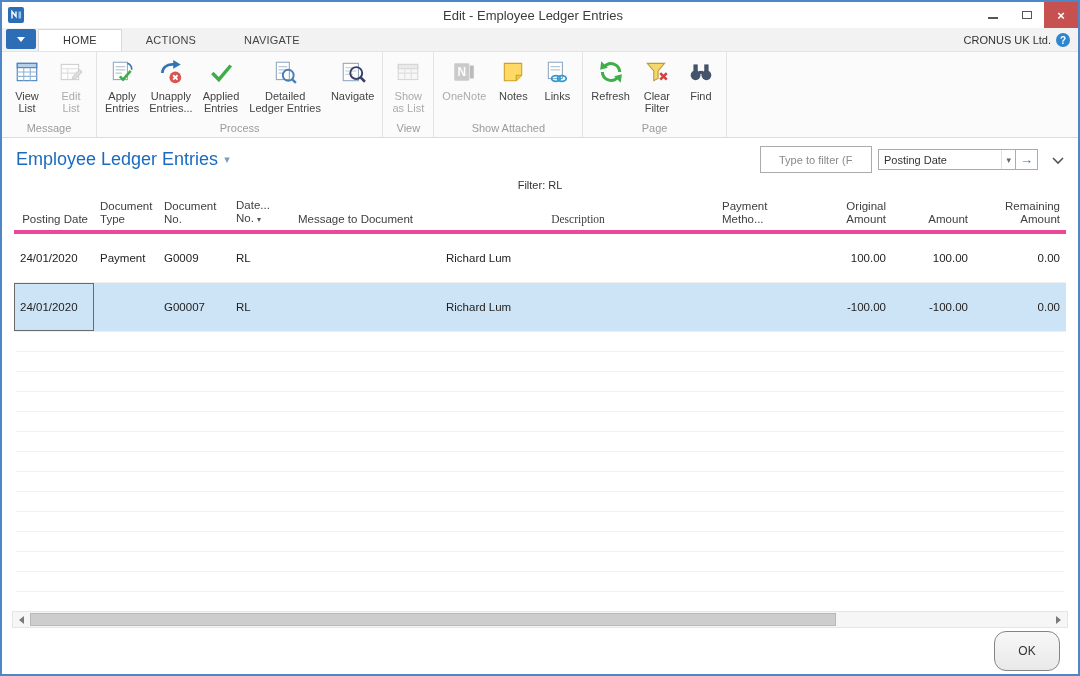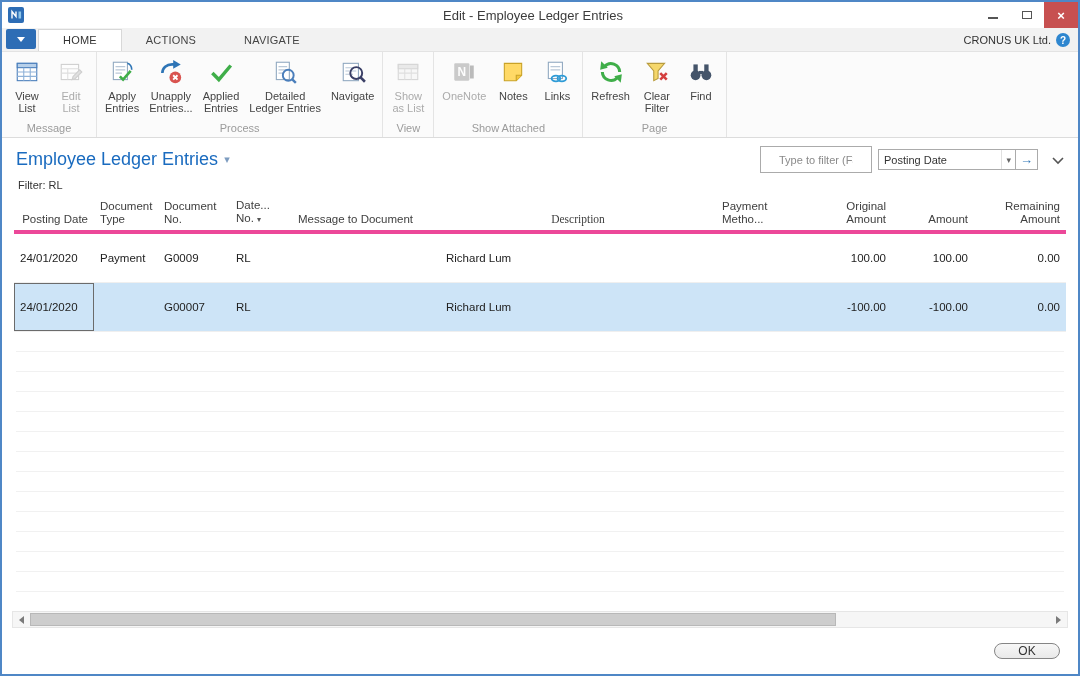--- a/index.html
+++ b/index.html
@@ -45,42 +45,42 @@
   .title-caret { font-size:11px; color:#7d9cc0; margin-left:6px; }
   .filter-cluster { margin-left:auto; display:flex; align-items:center; gap:6px; }
   .filter-input { width:112px; height:27px; border:1px solid #ababab; font-size:11px; padding:2px 18px; color:#444; font-family:"Liberation Sans", sans-serif; }
   .filter-input::placeholder { color:#8a8a8a; }
   .filter-field { width:138px; height:21px; border:1px solid #ababab; display:flex; align-items:center; font-size:11px; color:#333; background:#fff; }
   .filter-field .ff-label { flex:1; padding:0 5px; }
   .filter-field .ff-caret { font-size:9px; color:#666; padding:0 4px; border-left:1px solid #e0e0e0; align-self:stretch; display:flex; align-items:center; }
   .go-btn { width:22px; height:21px; border:1px solid #ababab; border-left:none; display:flex; align-items:center; justify-content:center; background:#fff; }
   .go-btn span { color:#2e75b6; font-size:13px; font-weight:bold; }
   .collapse-chevron { margin-left:8px; color:#555; }
-  .filter-status-row { text-align:left; font-size:11px; color:#333; padding:4px 6px 6px; }
+  .filter-status-row { text-align:center; font-size:11px; color:#333; padding:4px 6px 6px; }
   
   .grid { flex:1; min-height:0; overflow:hidden; padding:0 2px; }
   table.ledger { border-collapse:collapse; table-layout:fixed; width:100%; }
   .ledger th { font-weight:normal; font-size:11.5px; color:#404040; vertical-align:bottom; text-align:left; padding:2px 6px 4px; border-bottom:4px solid #ec4899; white-space:pre-line; line-height:13px;margin-top:25px; }
   .ledger td { font-size:11.5px; color:#222; padding:18px 6px; height:28px; border-bottom:1px solid #efefef; white-space:nowrap; overflow:hidden; }
   .ledger .r { text-align:right; }
   .ledger .c { text-align:center;font-family:Liberation Serif, serif; }
   tr.selected td { background:#cde4f7; }
   td.focus-cell { box-shadow:inset 0 0 0 1px #6b6b6b; }
   .sort-arrow { font-size:8px; color:#555; margin-left:3px; }
   .empty-row { height:20px; border-bottom:1px solid #f1f1f1; margin:0 2px; }
   
   .hscroll { height:17px; display:flex; align-items:stretch; background:#f6f6f6; border:1px solid #e6e6e6; flex:0 0 auto; margin:2px 0 0; }
   .sb-arrow { width:17px; display:flex; align-items:center; justify-content:center; }
   .tri-left { width:0; height:0; border-top:4px solid transparent; border-bottom:4px solid transparent; border-right:5px solid #7a7a7a; }
   .tri-right { width:0; height:0; border-top:4px solid transparent; border-bottom:4px solid transparent; border-left:5px solid #7a7a7a; }
   .sb-track { flex:1; position:relative; }
   .sb-thumb { position:absolute; top:1px; bottom:1px; left:0; width:79%; background:#cdcdcd; border:1px solid #b8b8b8; }
   
   .footer { height:46px; display:flex; align-items:center; justify-content:flex-end; padding:0 8px; flex:0 0 auto; }
-  .ok-btn { width:66px; height:16px; font-size:12px; color:#333; background:linear-gradient(#f7f7f7,#e9e9e9); border:1px solid #858585; border-radius:12px; font-family:"Liberation Sans", sans-serif; }
+  .ok-btn { width:66px; height:40px; font-size:12px; color:#333; background:linear-gradient(#f7f7f7,#e9e9e9); border:1px solid #858585; border-radius:12px; font-family:"Liberation Sans", sans-serif; }
 </style>
 </head>
 <body>
 
 <div class="window">
 
   <div class="titlebar">
     <svg class="app-icon" viewBox="0 0 16 16">
         <rect width="16" height="16" rx="2" fill="#2d6db5"></rect>
         <path d="M4 11.5V4.5l4 5v-5" stroke="#fff" stroke-width="1.4" fill="none"></path>

